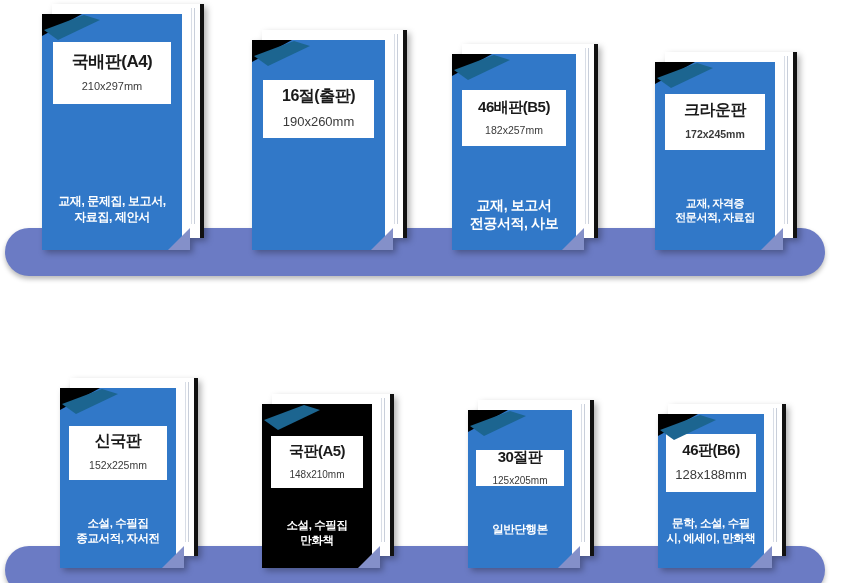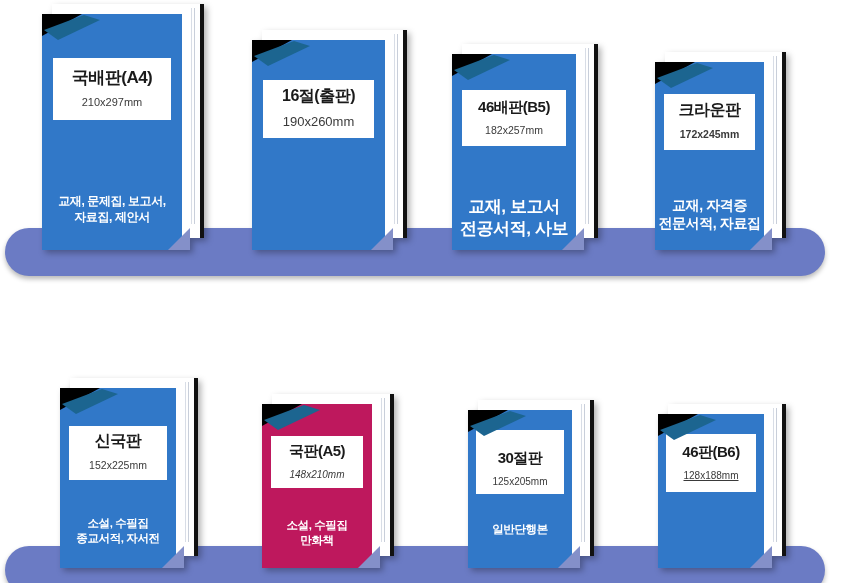--- a/index.html
+++ b/index.html
@@ -159,21 +159,21 @@
 
   <div class="shelf shelf-top"></div>
   <div class="shelf shelf-bottom"></div>
 
   <div id="books-layer">
       <div class="book" style="left: 42px; top: 4px; width: 162px; height: 246px;">
         <div class="pages">
           <div class="pages-edge"></div>
         </div>
         <div class="cover" style="background: rgb(49, 120, 200);">
-          <div class="label-card" style="top: 44px; height: 62px;">
+          <div class="label-card" style="top: 28px; height: 62px;">
             <div class="label-title" style="font-size: 17px;">국배판(A4)</div>
             <div class="label-size" style="font-size: 11px;">210x297mm</div>
           </div>
           <div class="usage" style="top: 180px; font-size: 12px; right: 0px;">교재, 문제집, 보고서,
 자료집, 제안서</div>
           <div class="fold-dark"></div>
           <div class="fold-teal"></div>
         </div>
         <div class="corner-fold"></div>
       </div>
@@ -193,37 +193,37 @@
       </div>
       <div class="book" style="left: 452px; top: 44px; width: 146px; height: 206px;">
         <div class="pages">
           <div class="pages-edge"></div>
         </div>
         <div class="cover" style="background: rgb(49, 120, 200);">
           <div class="label-card" style="top: 36px; height: 56px;">
             <div class="label-title" style="font-size: 15px;">46배판(B5)</div>
             <div class="label-size" style="font-size: 10.5px;">182x257mm</div>
           </div>
-          <div class="usage" style="top: 142px; font-size: 17px; right: 0px;">교재, 보고서
+          <div class="usage" style="top: 142px; font-size: 14px; right: 0px;">교재, 보고서
 전공서적, 사보</div>
           <div class="fold-dark"></div>
           <div class="fold-teal"></div>
         </div>
         <div class="corner-fold"></div>
       </div>
-      <div class="book" style="left: 655px; top: 52px; width: 131px; height: 198px;">
+      <div class="book" style="left: 655px; top: 52px; width: 142px; height: 198px;">
         <div class="pages">
           <div class="pages-edge"></div>
         </div>
         <div class="cover" style="background: rgb(49, 120, 200);">
           <div class="label-card" style="top: 32px; height: 56px;">
             <div class="label-title" style="font-size: 16px;">크라운판</div>
             <div class="label-size" style="font-size: 10.5px; font-weight: bold;">172x245mm</div>
           </div>
-          <div class="usage" style="top: 134px; font-size: 14px; right: 0px;">교재, 자격증
+          <div class="usage" style="top: 134px; font-size: 11px; right: 0px;">교재, 자격증
 전문서적, 자료집</div>
           <div class="fold-dark"></div>
           <div class="fold-teal"></div>
         </div>
         <div class="corner-fold"></div>
       </div>
       <div class="book" style="left: 60px; top: 378px; width: 138px; height: 190px;">
         <div class="pages">
           <div class="pages-edge"></div>
         </div>
@@ -236,56 +236,58 @@
 종교서적, 자서전</div>
           <div class="fold-dark"></div>
           <div class="fold-teal"></div>
         </div>
         <div class="corner-fold"></div>
       </div>
       <div class="book" style="left: 262px; top: 394px; width: 132px; height: 174px;">
         <div class="pages">
           <div class="pages-edge"></div>
         </div>
-        <div class="cover" style="background: #be185d;">
+        <div class="cover" style="background: #000000;">
           <div class="label-card" style="top: 32px; height: 52px;">
             <div class="label-title" style="font-size: 15px;">국판(A5)</div>
-            <div class="label-size" style="font-size: 10px; font-style: italic;">148x210mm</div>
+            <div class="label-size" style="font-size: 10px;">148x210mm</div>
           </div>
           <div class="usage" style="top: 114px; font-size: 11.5px; right: 0px;">소설, 수필집
 만화책</div>
           <div class="fold-dark"></div>
           <div class="fold-teal"></div>
         </div>
         <div class="corner-fold"></div>
       </div>
       <div class="book" style="left: 468px; top: 400px; width: 126px; height: 168px;">
         <div class="pages">
           <div class="pages-edge"></div>
         </div>
         <div class="cover" style="background: rgb(49, 120, 200);">
-          <div class="label-card" style="top: 20px; height: 64px; justify-content: flex-end;">
+          <div class="label-card" style="top: 40px; height: 36px;">
             <div class="label-title" style="font-size: 15px;">30절판</div>
             <div class="label-size" style="font-size: 10px;">125x205mm</div>
           </div>
           <div class="usage" style="top: 112px; font-size: 11.5px; right: 0px;">일반단행본</div>
           <div class="fold-dark"></div>
           <div class="fold-teal"></div>
         </div>
         <div class="corner-fold"></div>
       </div>
       <div class="book" style="left: 658px; top: 404px; width: 128px; height: 164px;">
         <div class="pages">
           <div class="pages-edge"></div>
         </div>
         <div class="cover" style="background: rgb(49, 120, 200);">
           <div class="label-card" style="top: 20px; height: 58px;">
             <div class="label-title" style="font-size: 15px;">46판(B6)</div>
-            <div class="label-size" style="font-size: 10px; text-decoration: underline;">128x188mm</div>
-          </div>
+            <div class="label-size" style="font-size: 13px;">128x188mm</div>
+          </div>
+          <div class="usage" style="top: 102px; font-size: 11.5px; right: 0px;">문학, 소설, 수필
+시, 에세이, 만화책</div>
           <div class="fold-dark"></div>
           <div class="fold-teal"></div>
         </div>
         <div class="corner-fold"></div>
       </div>
     </div>
 
 </div>
 
 </body></html>

